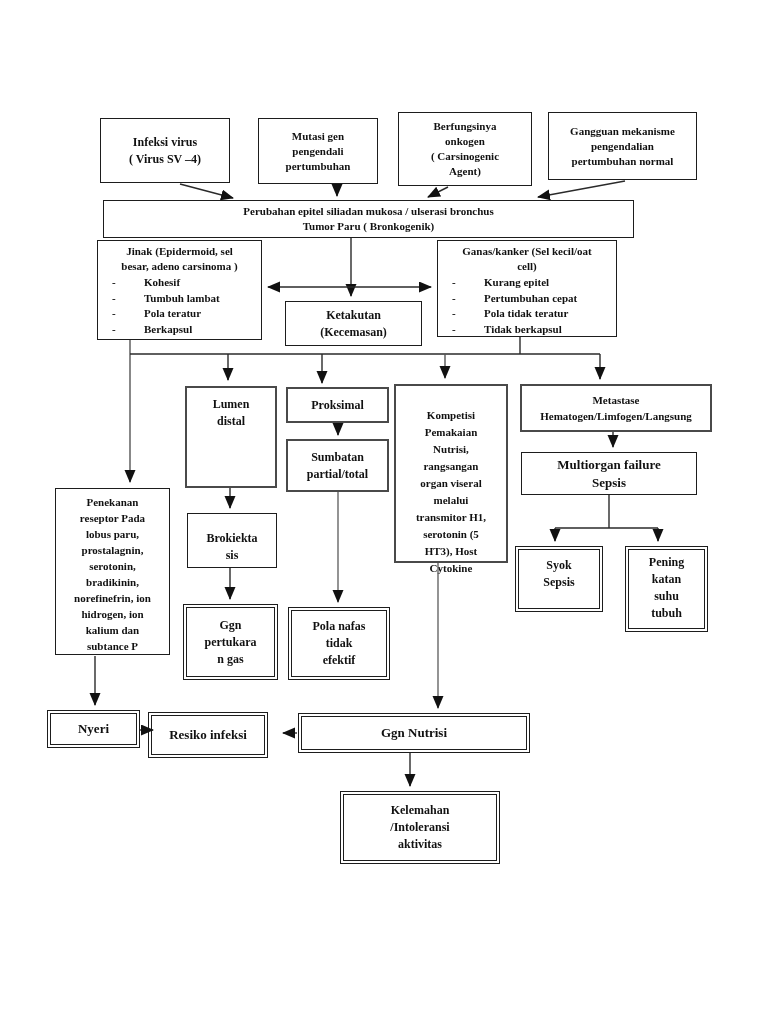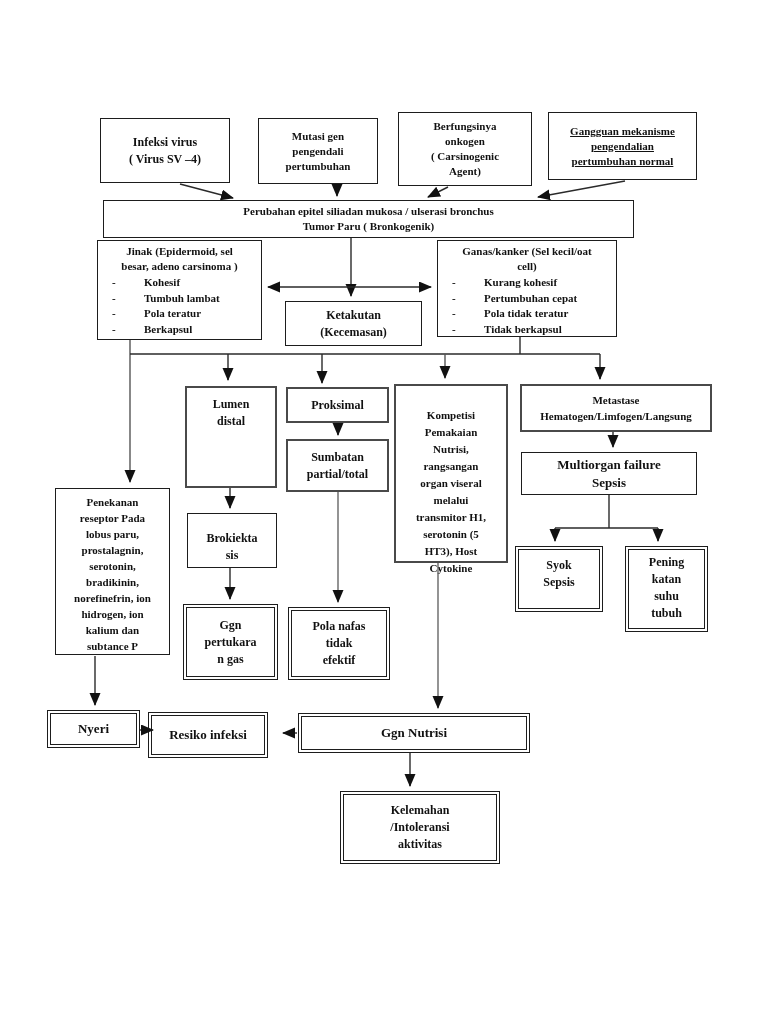--- a/index.html
+++ b/index.html
@@ -45,21 +45,21 @@
 
   <div class="box f12" style="left:100px;top:118px;width:130px;height:65px;">Infeksi virus
 ( Virus SV –4)</div>
   <div class="box" style="left:258px;top:118px;width:120px;height:66px;">Mutasi gen
 pengendali
 pertumbuhan</div>
   <div class="box" style="left:398px;top:112px;width:134px;height:74px;">Berfungsinya
 onkogen
 ( Carsinogenic
 Agent)</div>
-  <div class="box" style="left:548px;top:112px;width:149px;height:68px;text-decoration:underline;">Gangguan mekanisme
+  <div class="box" style="left:548px;top:112px;width:149px;height:68px;">Gangguan mekanisme
 pengendalian
 pertumbuhan normal</div>
 
   <div class="box" style="left:103px;top:200px;width:531px;height:38px;">Perubahan epitel siliadan mukosa / ulserasi bronchus
 Tumor  Paru ( Bronkogenik)</div>
 
   <div class="box listbox" style="left:97px;top:240px;width:165px;height:100px;">
     <div class="bh" style="white-space:pre-line;">Jinak (Epidermoid, sel
 besar, adeno carsinoma )</div>
     <div class="li">
@@ -78,21 +78,21 @@
         <span class="dash">-</span>
         <span>Berkapsul</span>
       </div>
   </div>
 
   <div class="box listbox" style="left:437px;top:240px;width:180px;height:97px;">
     <div class="bh" style="white-space:pre-line;">Ganas/kanker (Sel  kecil/oat
 cell)</div>
     <div class="li">
         <span class="dash">-</span>
-        <span>Kurang kohesif</span>
+        <span>Kurang epitel</span>
       </div>
     <div class="li">
         <span class="dash">-</span>
         <span>Pertumbuhan cepat</span>
       </div>
     <div class="li">
         <span class="dash">-</span>
         <span>Pola tidak teratur</span>
       </div>
     <div class="li">

